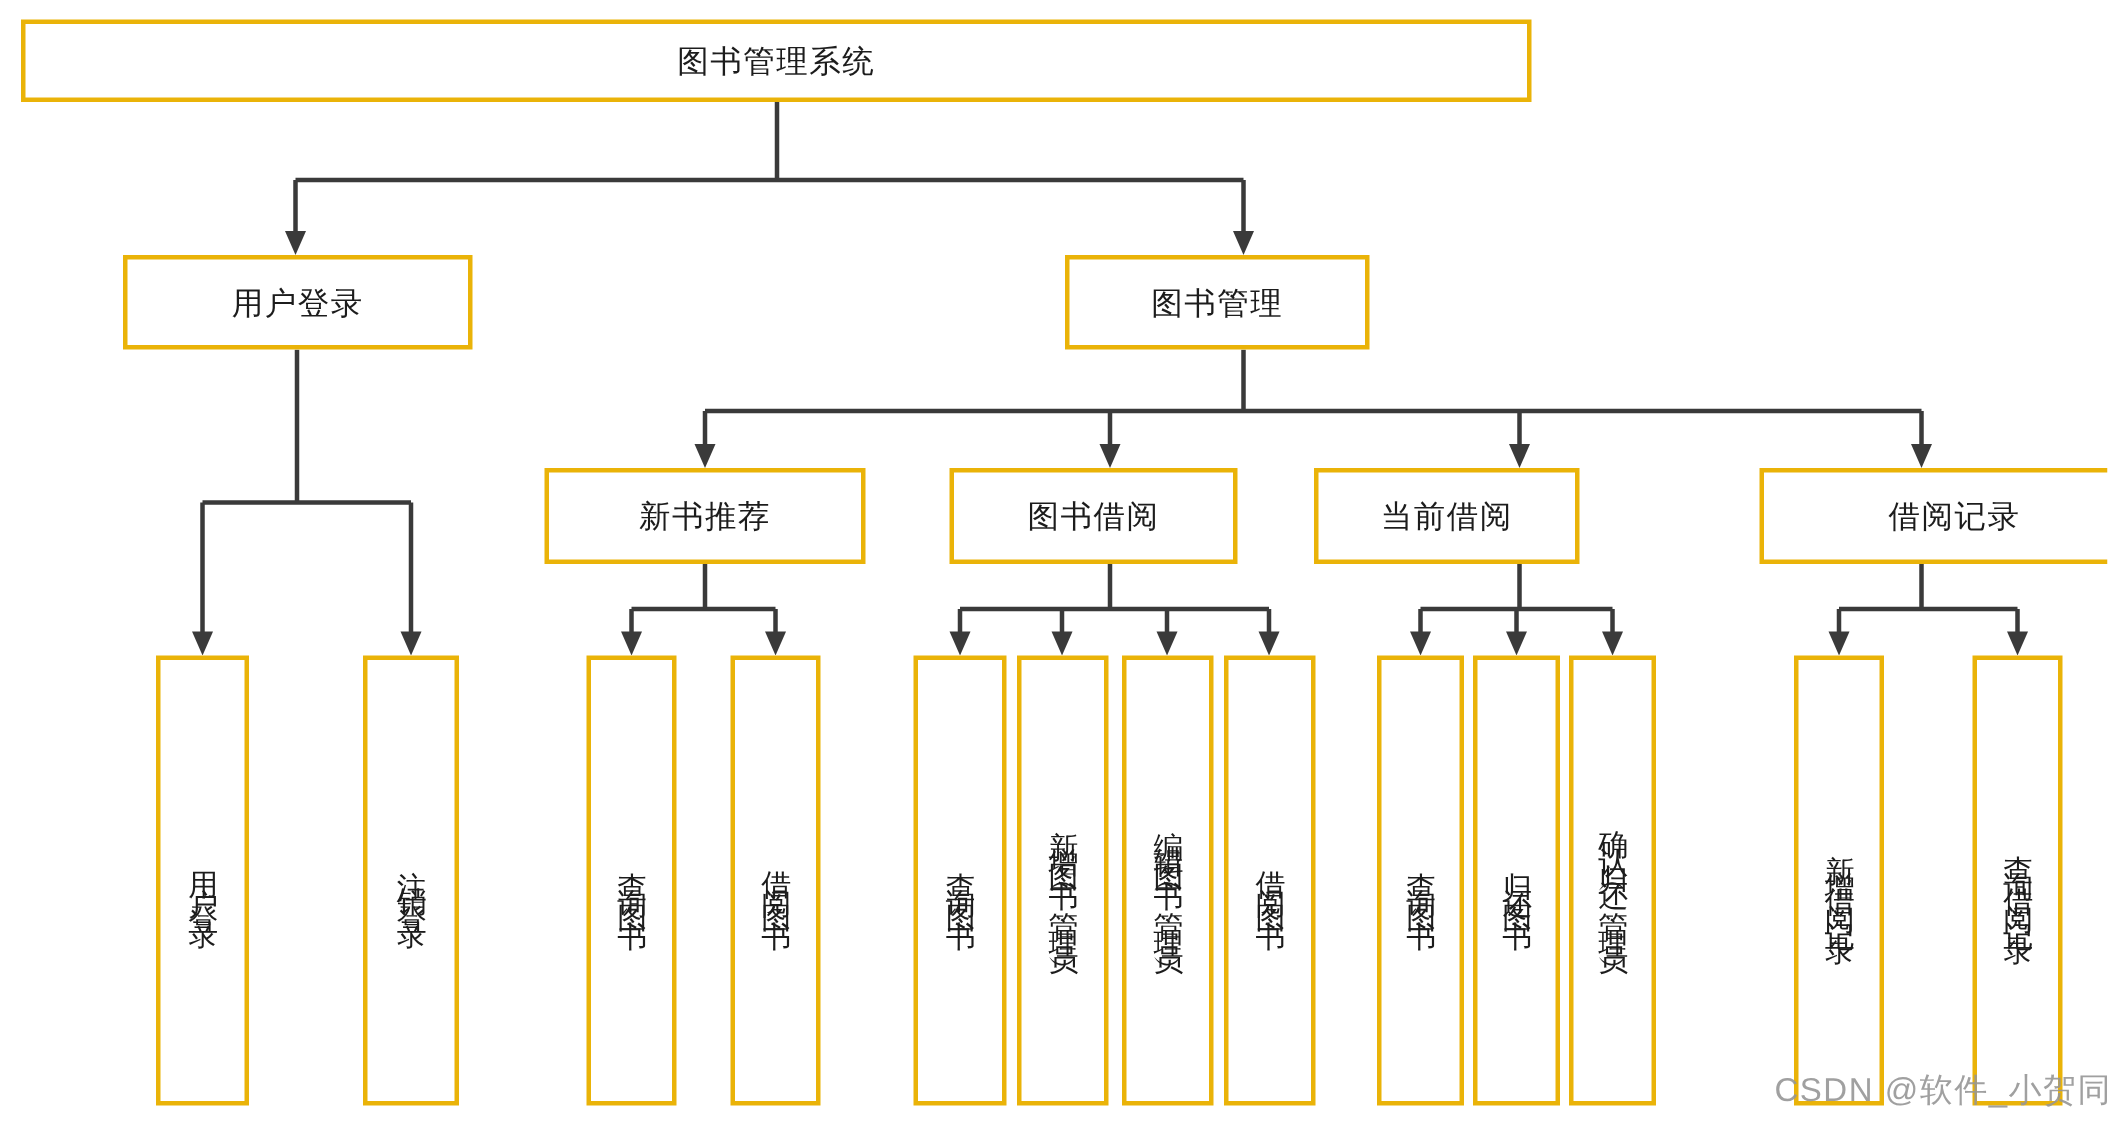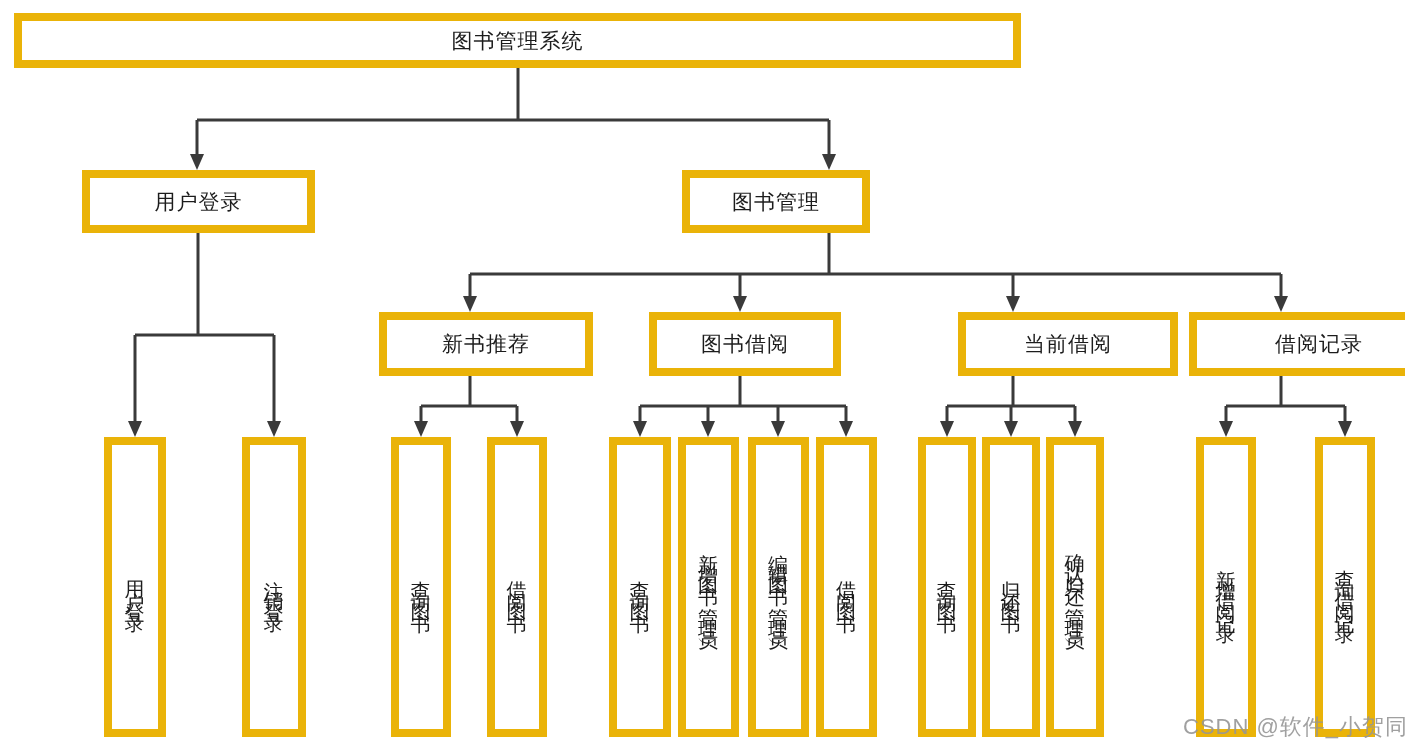--- a/index.html
+++ b/index.html
@@ -7,32 +7,32 @@
     position:relative;
     width:1405px;height:747px;
     background:#ffffff;
     overflow:hidden;
     font-family:"Liberation Sans","DejaVu Sans",sans-serif;
   }
   #wires{position:absolute;left:0;top:0;width:1405px;height:747px;}
   .node{
     position:absolute;
     box-sizing:border-box;
-    border:8px solid #eab308;
+    border:3px solid #eab308;
     background:#ffffff;
     display:flex;
     align-items:center;
     justify-content:center;
     color:#1c1c1c;
     font-size:21px;
     letter-spacing:1px;
     text-align:center;
   }
   .lvl1{top:170px;height:63px;}
-  .lvl2{top:312px;height:64px;margin-left:16px;}
+  .lvl2{top:312px;height:64px;}
   .leaf{top:437px;height:300px;}
   .vtext{
     writing-mode:vertical-rl;
     text-orientation:mixed;
     font-size:20px;
     letter-spacing:11px;
     color:#1c1c1c;
     line-height:1;
     max-height:294px;
   }
@@ -87,25 +87,25 @@
       <polygon points="1004,421 1018,421 1011,437"></polygon>
       <polygon points="1068,421 1082,421 1075,437"></polygon>
       <polygon points="1219,421 1233,421 1226,437"></polygon>
       <polygon points="1338,421 1352,421 1345,437"></polygon>
     </g>
   </svg>
 
   <div class="node" style="left:14px;top:13px;width:1007px;height:55px">图书管理系统</div>
 
   <div class="node lvl1" style="left:82px;width:233px">用户登录</div>
-  <div class="node lvl1" style="left:682px;width:188px">图书管理</div>
+  <div class="node lvl1" style="left:710px;width:203px">图书管理</div>
 
   <div class="node lvl2" style="left:363px;width:214px">新书推荐</div>
   <div class="node lvl2" style="left:633px;width:192px">图书借阅</div>
-  <div class="node lvl2" style="left:942px;width:220px">当前借阅</div>
+  <div class="node lvl2" style="left:876px;width:177px">当前借阅</div>
   <div class="node lvl2" style="left:1173px;width:260px">借阅记录</div>
 
   <div class="node leaf" style="left:104px;width:62px">
     <span class="vtext">用户登录</span>
   </div>
   <div class="node leaf" style="left:242px;width:64px">
     <span class="vtext">注销登录</span>
   </div>
 
   <div class="node leaf" style="left:391px;width:60px">

